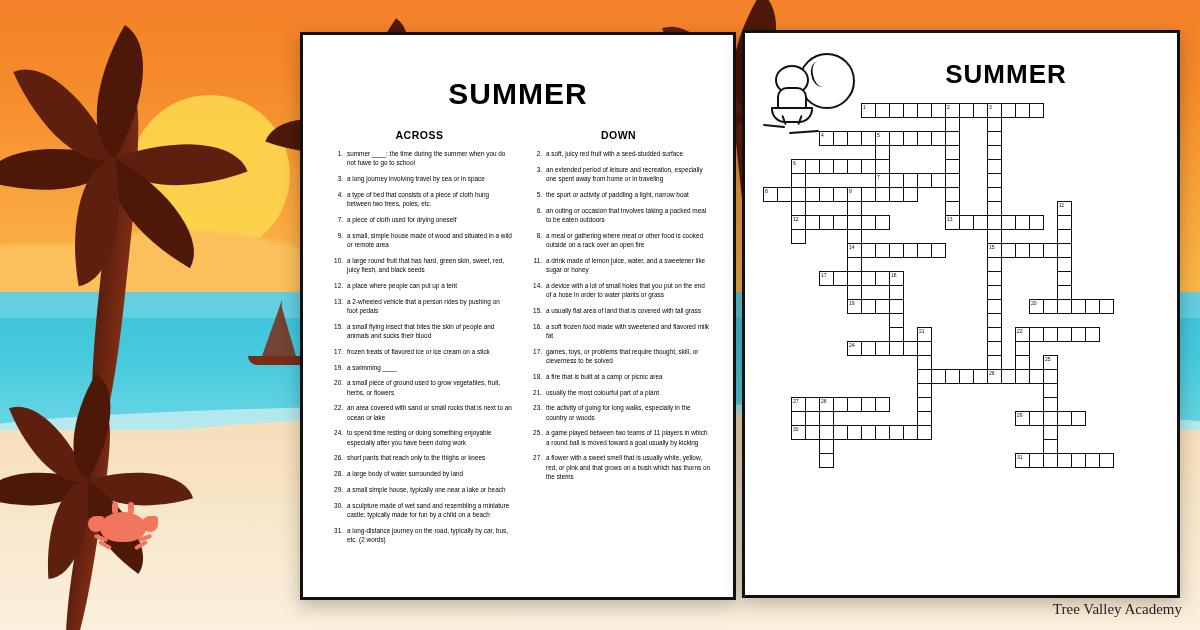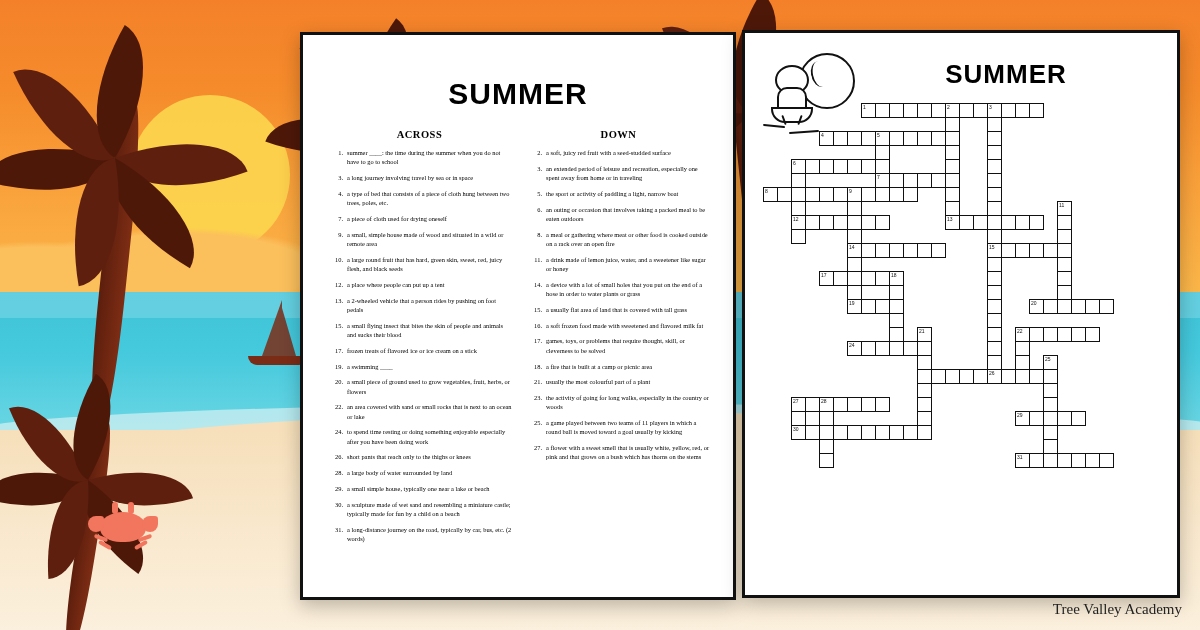--- a/index.html
+++ b/index.html
@@ -193,21 +193,20 @@
   #grid-page .page-title {
     font-size: 26px;
     margin: 26px 0 0 90px;
     text-align: center;
   }
 
   .clue-columns {
     display: flex;
     gap: 14px;
     padding: 18px 22px 0 24px;
-    font-family: Liberation Serif, serif;
   }
   .clue-col { width: 50%; }
   .clue-head {
     text-align: center;
     font-weight: bold;
     font-size: 10.5px;
     letter-spacing: .5px;
     margin-bottom: 8px;
   }
   .clue {

